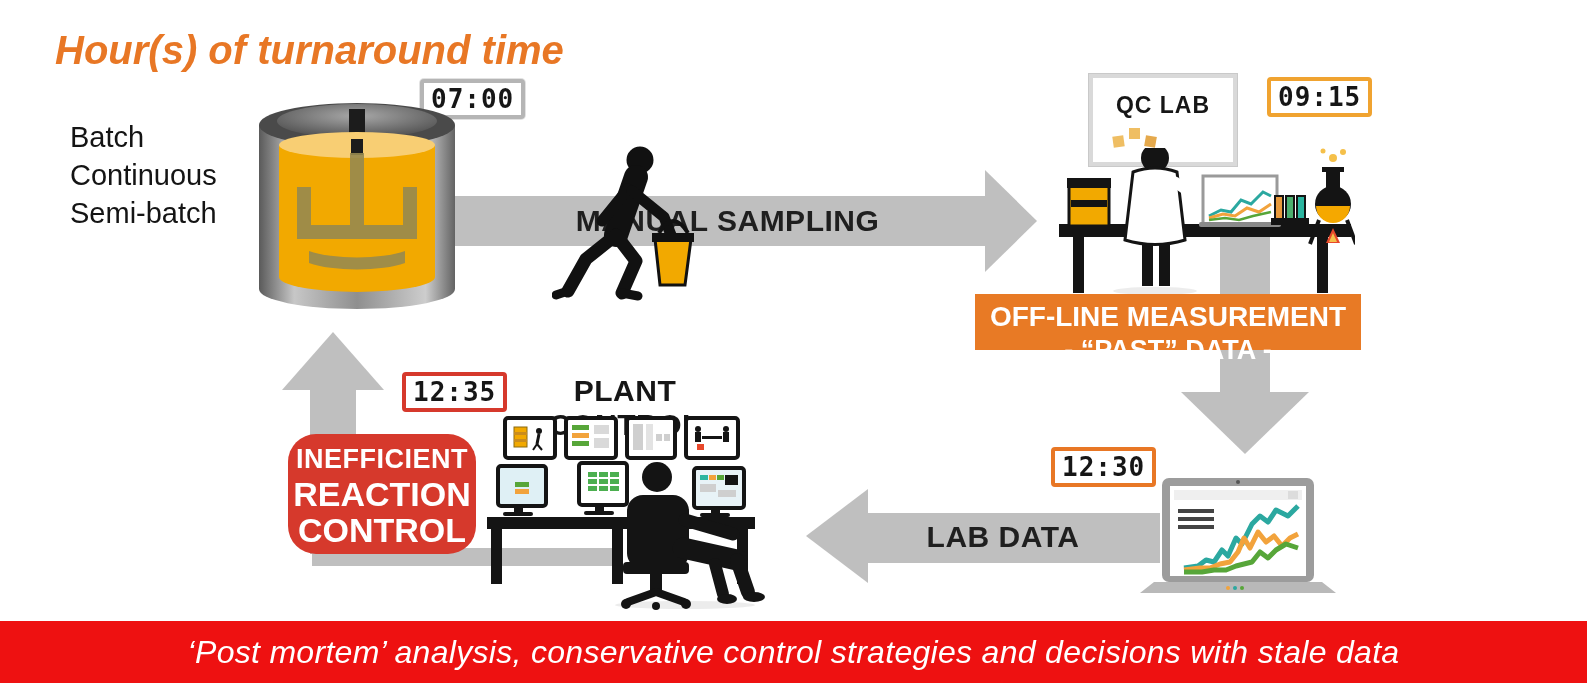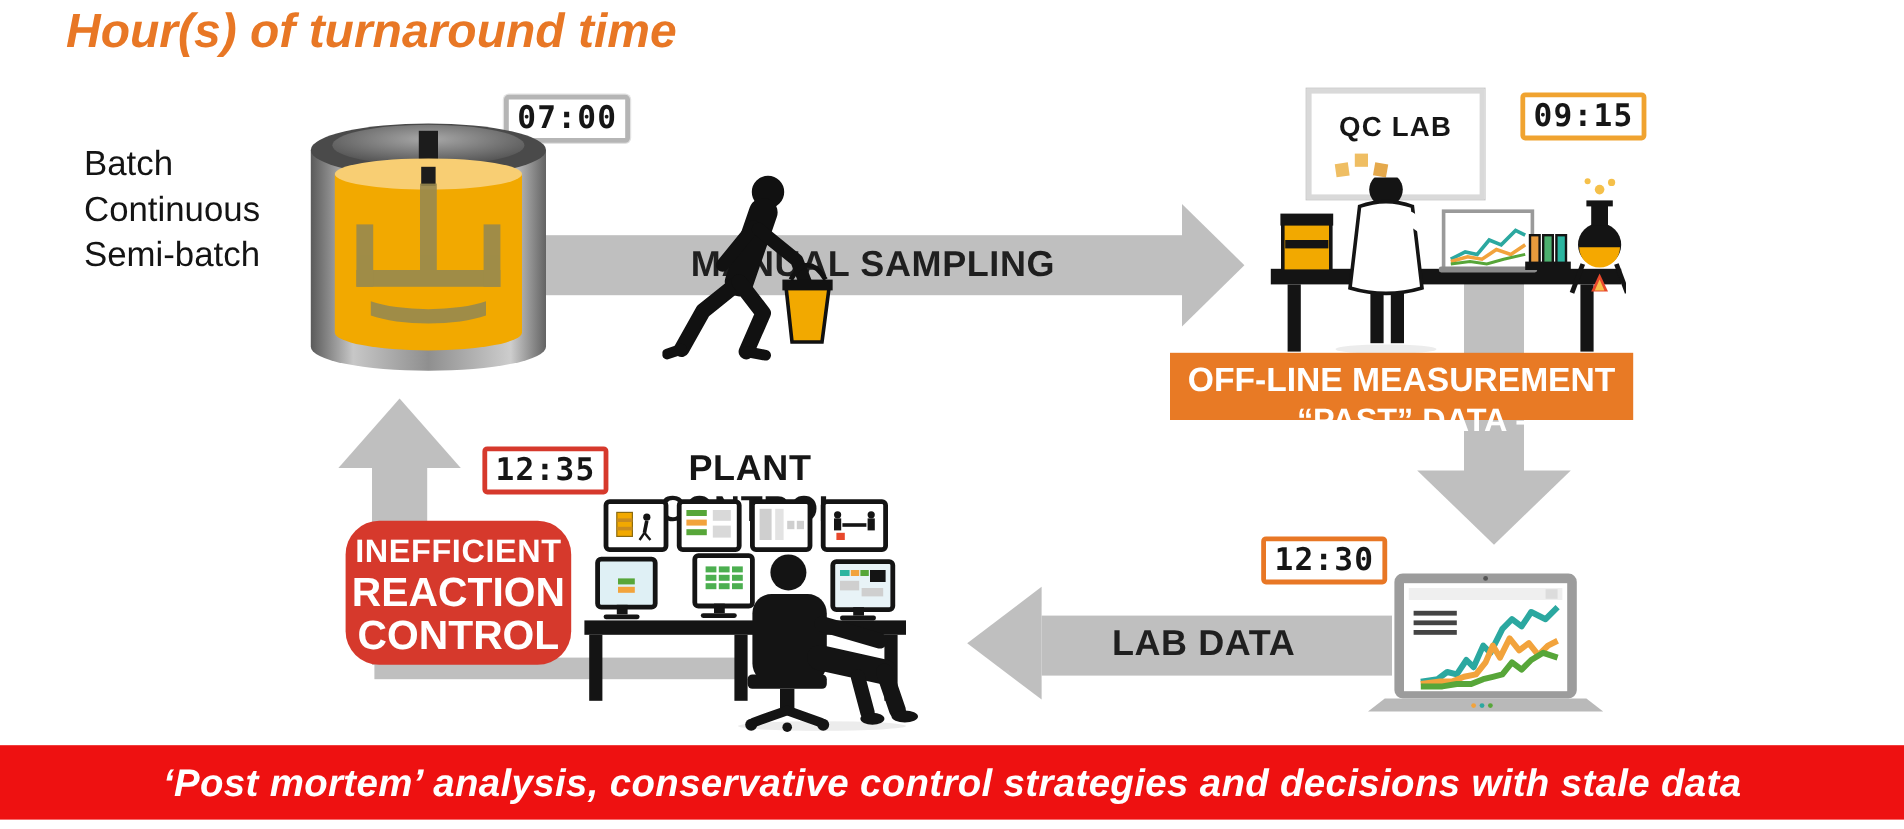--- a/index.html
+++ b/index.html
@@ -28,28 +28,28 @@
   .red-box{background:#D6392C;color:#fff;text-align:center;font-weight:700;border-radius:28px;}
   .red-box .l1{font-size:27px;line-height:33px;margin-top:9px;letter-spacing:0.5px;}
   .red-box .l2{font-size:34px;line-height:36px;}
   .red-box .l3{font-size:34px;line-height:36px;}
   .pc-label{font-weight:700;font-size:30px;color:#161616;text-align:center;letter-spacing:0.5px;}
   .monitor{background:#fff;border:4px solid #141414;border-radius:5px;}
   .stand-neck{background:#141414;}
   .stand-base{background:#141414;border-radius:2px;}
   .desk{background:#141414;}
   .banner{background:#EE1111;color:#fff;display:flex;align-items:center;justify-content:center;
-          font-weight:700;font-style:italic;font-size:32px;letter-spacing:0.3px;}
+          font-weight:400;font-style:italic;font-size:32px;letter-spacing:0.3px;}
 </style>
 </head>
 <body>
 
 <div id="stage">
 
-  <div class="abs title" style="left:55px;top:4px;">Hour(s) of turnaround time</div>
+  <div class="abs title" style="left:55px;top:28px;">Hour(s) of turnaround time</div>
 
   <div class="abs proc-list" style="left:70px;top:118px;">
     <div>Batch</div>
     <div>Continuous</div>
     <div>Semi-batch</div>
   </div>
 
   <div class="abs arrow-body" style="left:400px;top:196px;width:585px;height:50px;z-index:0;"></div>
   <div class="abs tri tri-right" style="left:985px;top:170px;z-index:0;"></div>
   <div class="abs arrow-label" style="left:470px;top:196px;width:515px;height:50px;z-index:1;">MANUAL SAMPLING</div>

